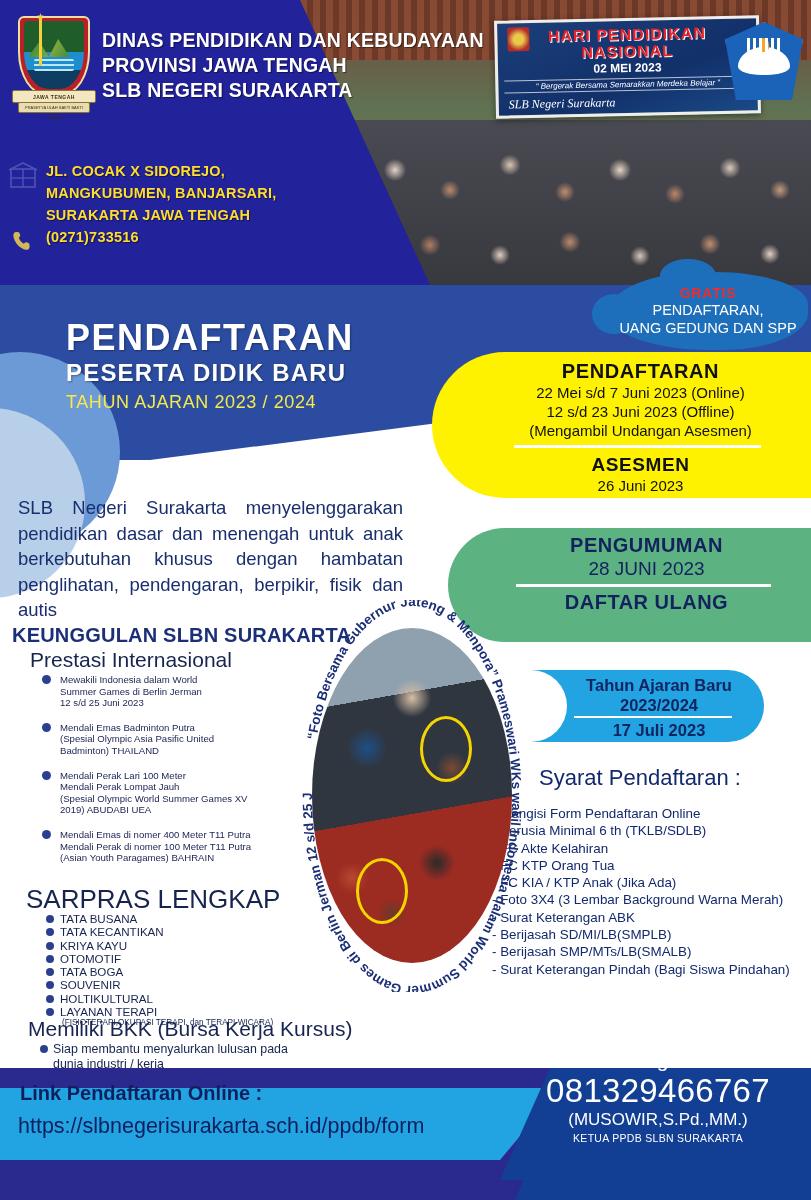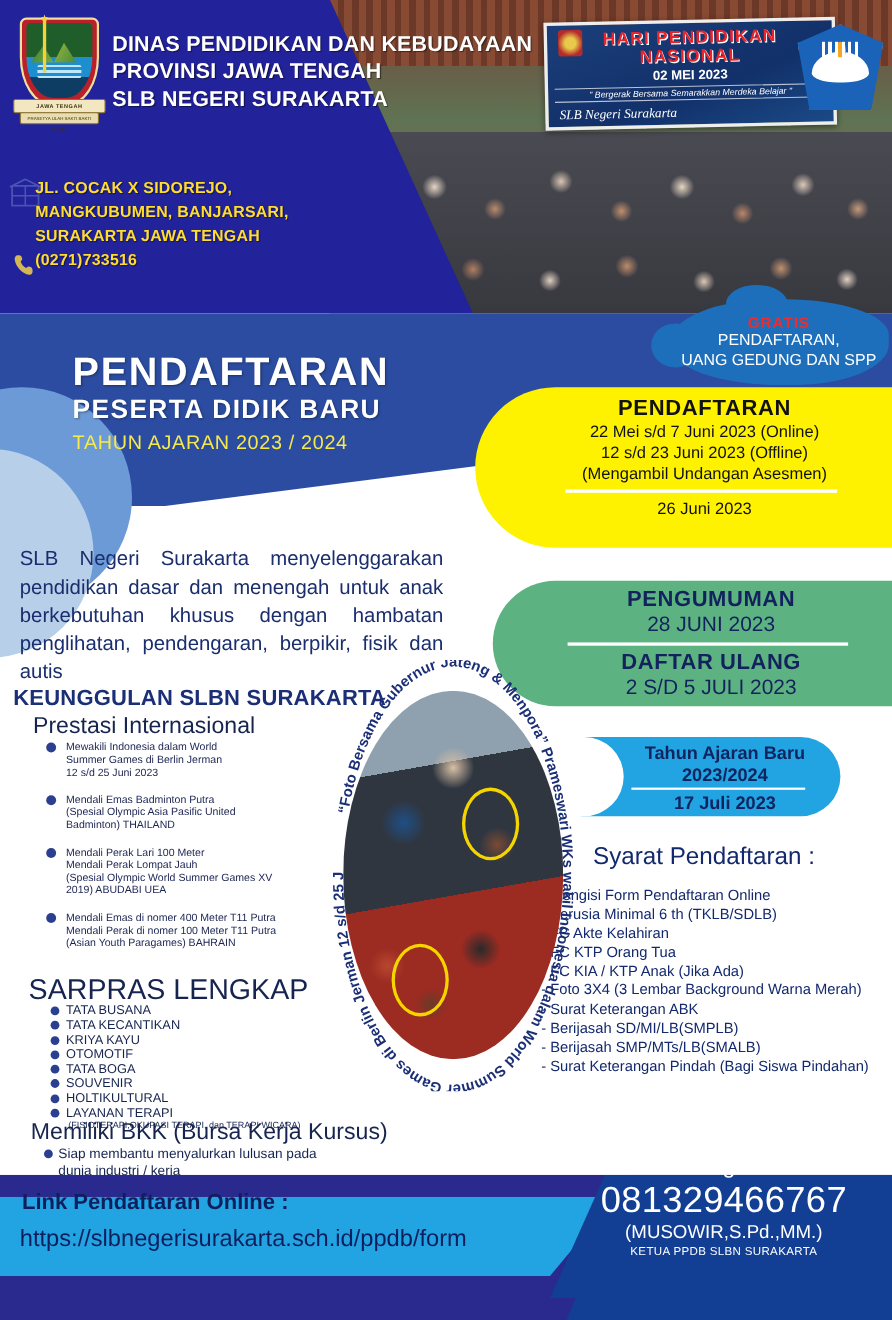--- a/index.html
+++ b/index.html
@@ -85,21 +85,21 @@
   .logo .waves{position:absolute;left:10px;top:38px;width:40px;height:12px;
     background:repeating-linear-gradient(180deg,#bfe6fb 0 2px,#1d8fcf 2px 5px);border-radius:2px;}
   .logo .ribbon{position:absolute;left:2px;top:80px;width:84px;height:13px;background:#f2e7c0;
     border:1px solid #8a7432;border-radius:2px;font-size:5px;color:#3b3110;text-align:center;
     line-height:12px;letter-spacing:.5px;font-weight:bold;}
   .logo .ribbon2{position:absolute;left:8px;top:92px;width:72px;height:11px;background:#e9dcb0;
     border:1px solid #8a7432;border-radius:2px;font-size:4px;color:#3b3110;text-align:center;line-height:10px;}
   .hdr-title{position:absolute;left:102px;top:28px;width:420px;}
   .hdr-title div{color:#fff;font-weight:bold;font-size:19.5px;line-height:25px;letter-spacing:.2px;
     text-shadow:1px 1px 1px rgba(0,0,0,.5);white-space:nowrap;}
-  .addr{position:absolute;left:32px;top:160px;width:330px;}
+  .addr{position:absolute;left:46px;top:160px;width:330px;}
   .addr div{color:#ffdd2d;font-weight:bold;font-size:14.5px;line-height:22px;letter-spacing:.2px;
     text-shadow:1px 1px 1px rgba(0,0,0,.45);}
   .ic-home{position:absolute;left:8px;top:162px;width:30px;height:26px;opacity:.38;}
   .ic-phone{position:absolute;left:12px;top:230px;width:20px;height:22px;opacity:.85;}
   .mid-photo-strip{position:absolute;left:430px;top:285px;width:381px;height:38px;
     background:linear-gradient(180deg,#6a5648,#8a6a55);
     clip-path:polygon(0 0,381px 0,381px 38px,0 38px);}
   .ltblue-circ{position:absolute;left:-80px;top:352px;width:200px;height:200px;border-radius:50%;
     background:#6c9ad6;}
   .ltblue-circ2{position:absolute;left:-105px;top:408px;width:190px;height:190px;border-radius:50%;
@@ -295,29 +295,29 @@
     <div class="g2">PENDAFTARAN,</div>
     <div class="g3">UANG GEDUNG DAN SPP</div>
   </div>
 
   <div class="ybox">
     <div class="h">PENDAFTARAN</div>
     <div class="r">22 Mei s/d 7 Juni 2023 (Online)</div>
     <div class="r">12 s/d 23 Juni 2023 (Offline)</div>
     <div class="r">(Mengambil Undangan Asesmen)</div>
     <hr>
+    <div class="h2">ASESMEN</div>
     <div class="r">26 Juni 2023</div>
   </div>
 
   <div class="gbox">
     <div class="h">PENGUMUMAN</div>
     <div class="r">28 JUNI 2023</div>
     <hr>
     <div class="h">DAFTAR ULANG</div>
-    <div class="r">2 S/D 5 JULI 2023</div>
   </div>
 
   <div class="bpill">
     <div class="l">Tahun Ajaran Baru</div>
     <div class="l">2023/2024</div>
     <hr>
     <div class="l">17 Juli 2023</div>
   </div>
 
   <div class="desc">SLB Negeri Surakarta menyelenggarakan pendidikan dasar dan menengah untuk anak berkebutuhan khusus dengan hambatan penglihatan, pendengaran, berpikir, fisik dan autis</div>

